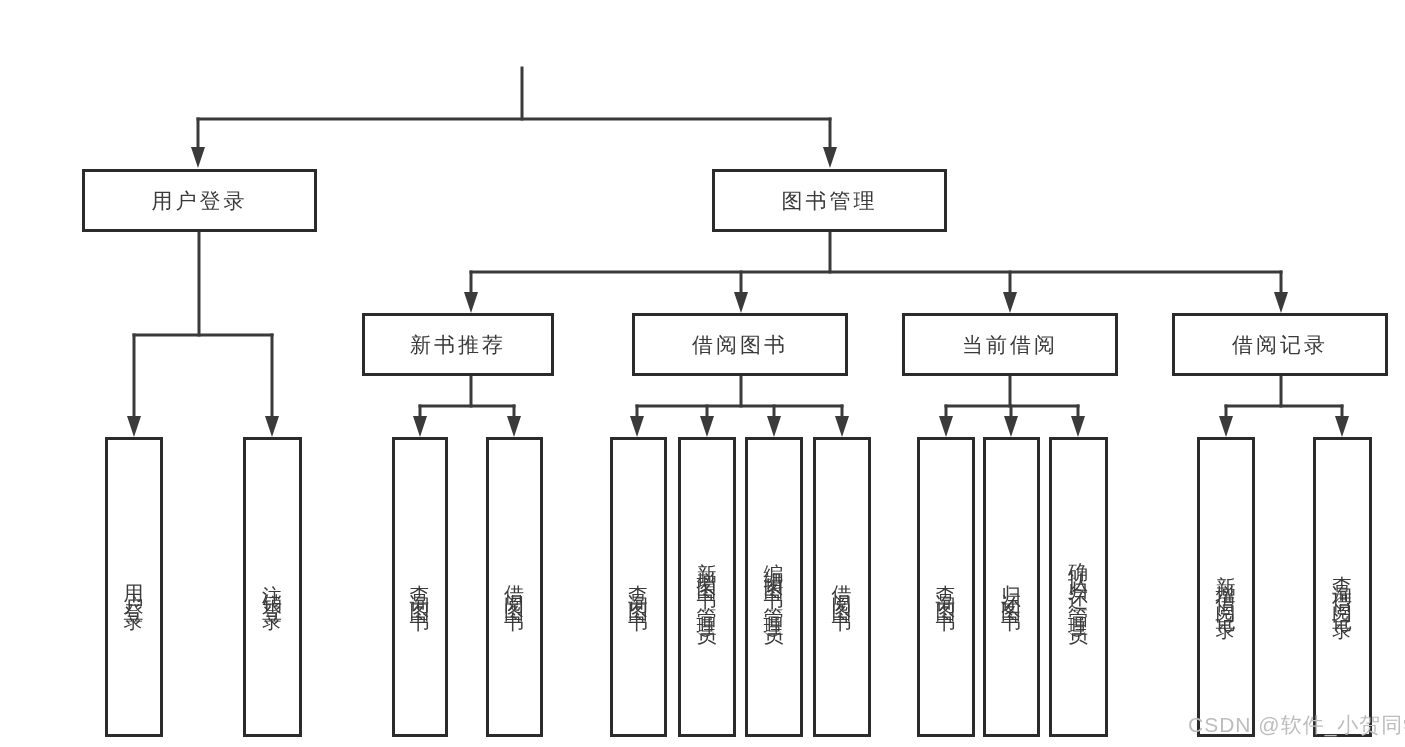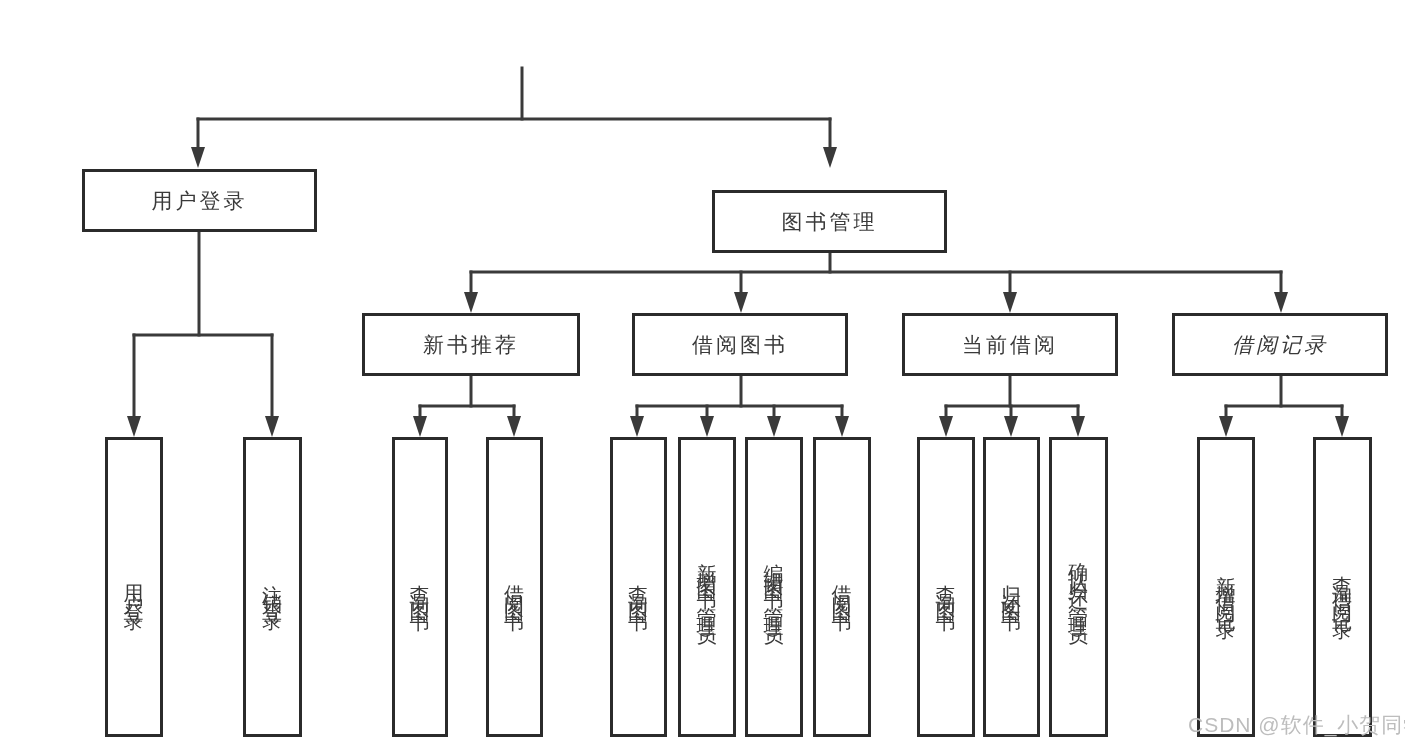--- a/index.html
+++ b/index.html
@@ -133,34 +133,34 @@
       <polygon points="1071,416 1085,416 1078,437"></polygon>
       <polygon points="1219,416 1233,416 1226,437"></polygon>
       <polygon points="1335,416 1349,416 1342,437"></polygon>
     </g>
   </svg>
 
 
   <div class="node" style="left:82px; top:169px; width:235px; height:63px;">
     <span>用户登录</span>
   </div>
-  <div class="node" style="left:712px; top:169px; width:235px; height:63px;margin-top:21px;">
+  <div class="node" style="left:712px; top:169px; width:235px; height:63px;">
     <span>图书管理</span>
   </div>
 
-  <div class="node" style="left:362px; top:313px; width:218px; height:63px;">
+  <div class="node" style="left:362px; top:313px; width:192px; height:63px;">
     <span>新书推荐</span>
   </div>
   <div class="node" style="left:632px; top:313px; width:216px; height:63px;">
     <span>借阅图书</span>
   </div>
   <div class="node" style="left:902px; top:313px; width:216px; height:63px;">
     <span>当前借阅</span>
   </div>
-  <div class="node" style="left:1172px; top:313px; width:216px; height:63px;font-style:italic;">
+  <div class="node" style="left:1172px; top:313px; width:216px; height:63px;">
     <span>借阅记录</span>
   </div>
 
   <div class="leaf" style="left:105px; width:58px;">
     <span class="vtext">用户登录</span>
   </div>
   <div class="leaf" style="left:243px; width:59px;">
     <span class="vtext">注销登录</span>
   </div>
 

